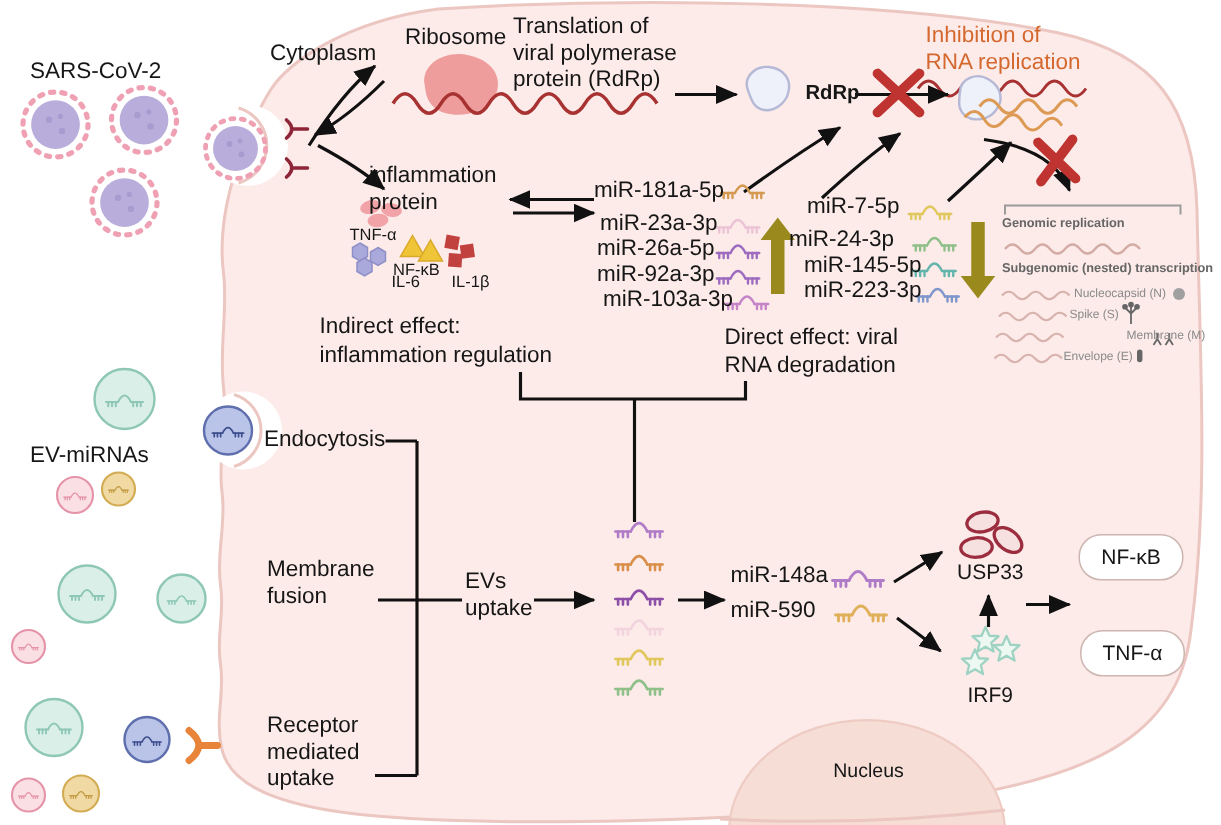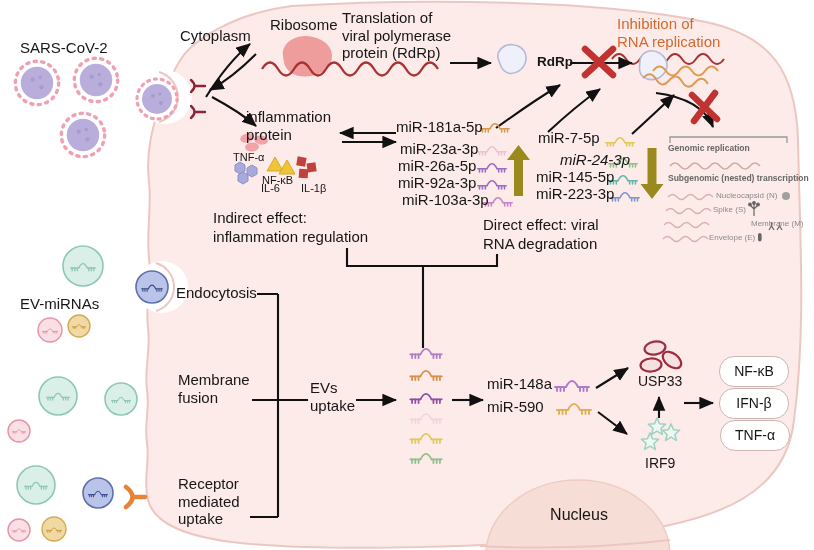--- a/index.html
+++ b/index.html
@@ -4,21 +4,21 @@
 <style>
   html,body{margin:0;padding:0;background:#fff;}
   #stage{position:relative;width:814px;height:550px;background:#fff;overflow:hidden;
          font-family:"Liberation Sans",sans-serif;color:#161616;}
   #bg{position:absolute;left:0;top:0;z-index:0;}
   .t{position:absolute;z-index:2;font-size:15px;line-height:1.18;white-space:pre-line;}
   .b{font-weight:bold;}
   .fs13{font-size:15px;}
   .fs135{font-size:13.5px;}
   .fs14{font-size:14px;}
-  .fs145{font-size:16px;}
+  .fs145{font-size:13px;}
   .fs11{font-size:11px;}
   .orange{color:#d4682e;}
   .gray-b{font-size:8.5px;font-weight:bold;color:#666;}
   .gray-s{font-size:8px;color:#8a8a8a;}
   .pill{position:absolute;z-index:2;width:68px;height:29px;border:1.5px solid #cdb6b1;
         border-radius:15px;background:#fff;text-align:center;line-height:29px;font-size:14px;}
   .ctr{text-align:center;}
 </style>
 </head>
 <body>
@@ -277,21 +277,21 @@
 <div class="t fs11" style="left:262px;top:174px;">NF-κB</div>
 <div class="t fs11" style="left:301px;top:182px;">IL-1β</div>
 
 <div class="t" style="left:396px;top:118px;">miR-181a-5p</div>
 <div class="t" style="left:400px;top:140px;">miR-23a-3p</div>
 <div class="t" style="left:398px;top:157px;">miR-26a-5p</div>
 <div class="t" style="left:398px;top:174px;">miR-92a-3p</div>
 <div class="t" style="left:402px;top:191px;">miR-103a-3p</div>
 
 <div class="t" style="left:538px;top:129px;">miR-7-5p</div>
-<div class="t" style="left:560px;top:151px;font-style:italic;">miR-24-3p</div>
+<div class="t" style="left:526px;top:151px;">miR-24-3p</div>
 <div class="t" style="left:536px;top:168px;">miR-145-5p</div>
 <div class="t" style="left:536px;top:185px;">miR-223-3p</div>
 
 <div class="t" style="left:213px;top:209px;line-height:1.25;">Indirect effect:
 inflammation regulation</div>
 <div class="t" style="left:483px;top:216px;line-height:1.25;">Direct effect:  viral
 RNA degradation</div>
 
 <div class="t gray-b" style="left:668px;top:143px;">Genomic replication</div>
 <div class="t gray-b" style="left:668px;top:173px;">Subgenomic (nested) transcription</div>
@@ -309,18 +309,17 @@
 uptake</div>
 <div class="t" style="left:310px;top:379px;">EVs
 uptake</div>
 
 <div class="t" style="left:487px;top:375px;">miR-148a</div>
 <div class="t" style="left:487px;top:398px;">miR-590</div>
 <div class="t fs14" style="left:638px;top:373px;">USP33</div>
 <div class="t fs14" style="left:645px;top:455px;">IRF9</div>
 
 <div class="pill" style="left:719px;top:356px;">NF-κB</div>
-<div class="pill" style="left:719px;top:388px;">IFN-β</div>
 <div class="pill" style="left:720px;top:420px;">TNF-α</div>
 
 <div class="t fs145 ctr" style="left:543px;top:506px;width:72px;">Nucleus</div>
 
 </div>
 
 </body></html>

